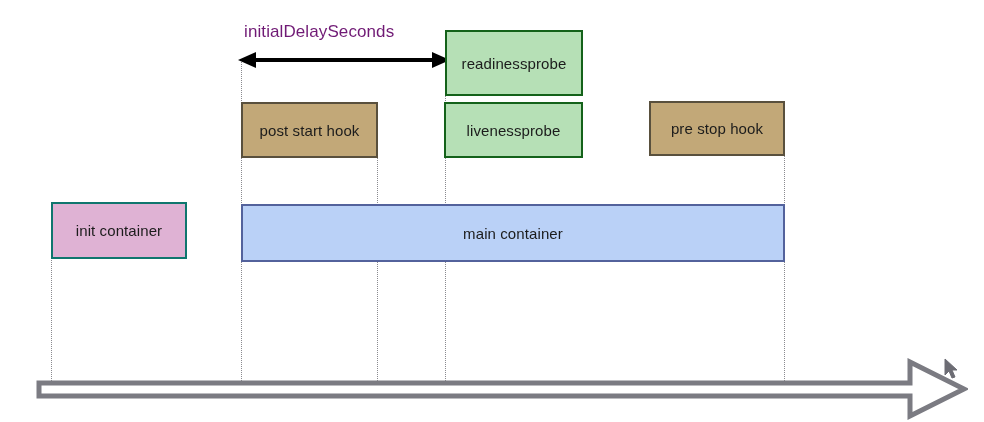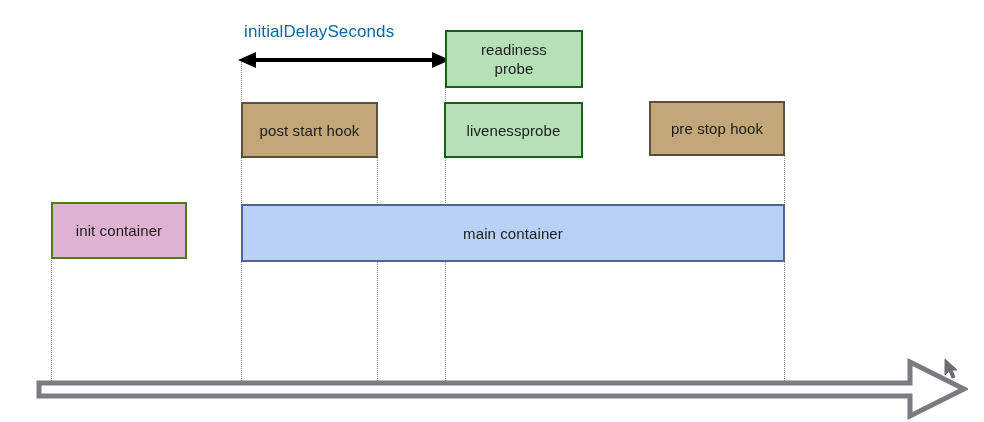--- a/index.html
+++ b/index.html
@@ -37,30 +37,30 @@
   .box-readiness, .box-liveness {
     background: #b6e0b6;
     border: 2px solid #14621a;
   }
   .box-hook {
     background: #c2a878;
     border: 2px solid #59503d;
   }
   .box-init {
     background: #dfb2d4;
-    border: 2px solid #4d7c0f;
+    border: 2px solid #0f766e;
   }
   .box-main {
     background: #bad1f7;
     border: 2px solid #53629c;
   }
   .delay-label {
     position: absolute;
     font-size: 17px;
-    color: #0369a1;
+    color: #701a75;
     white-space: nowrap;
     letter-spacing: 0.1px;
   }
   .delay-arrow {
     position: absolute;
   }
   .timeline-arrow {
     position: absolute;
   }
   .cursor {
@@ -80,21 +80,21 @@
   <div class="vline" style="left:784px; top:156px; height:227px;"></div>
 
   <div class="delay-label" style="left:244px; top:22px;">initialDelaySeconds</div>
 
   <svg class="delay-arrow" style="left:236px; top:47px;" width="216" height="26" viewBox="0 0 216 26">
     <line x1="14" y1="13" x2="202" y2="13" stroke="#000000" stroke-width="4"></line>
     <polygon points="2,13 20,5 20,21" fill="#000000"></polygon>
     <polygon points="214,13 196,5 196,21" fill="#000000"></polygon>
   </svg>
 
-  <div class="box box-readiness" style="left:445px; top:30px; width:138px; height:58px; flex-direction:column;">
+  <div class="box box-readiness" style="left:445px; top:30px; width:138px; height:66px; flex-direction:row;">
     <span>readiness</span>
     <span>probe</span>
   </div>
 
   <div class="box box-liveness" style="left:444px; top:102px; width:139px; height:56px; flex-direction:row;">
     <span>liveness</span>
     <span>probe</span>
   </div>
 
   <div class="box box-hook" style="left:649px; top:101px; width:136px; height:55px;">

